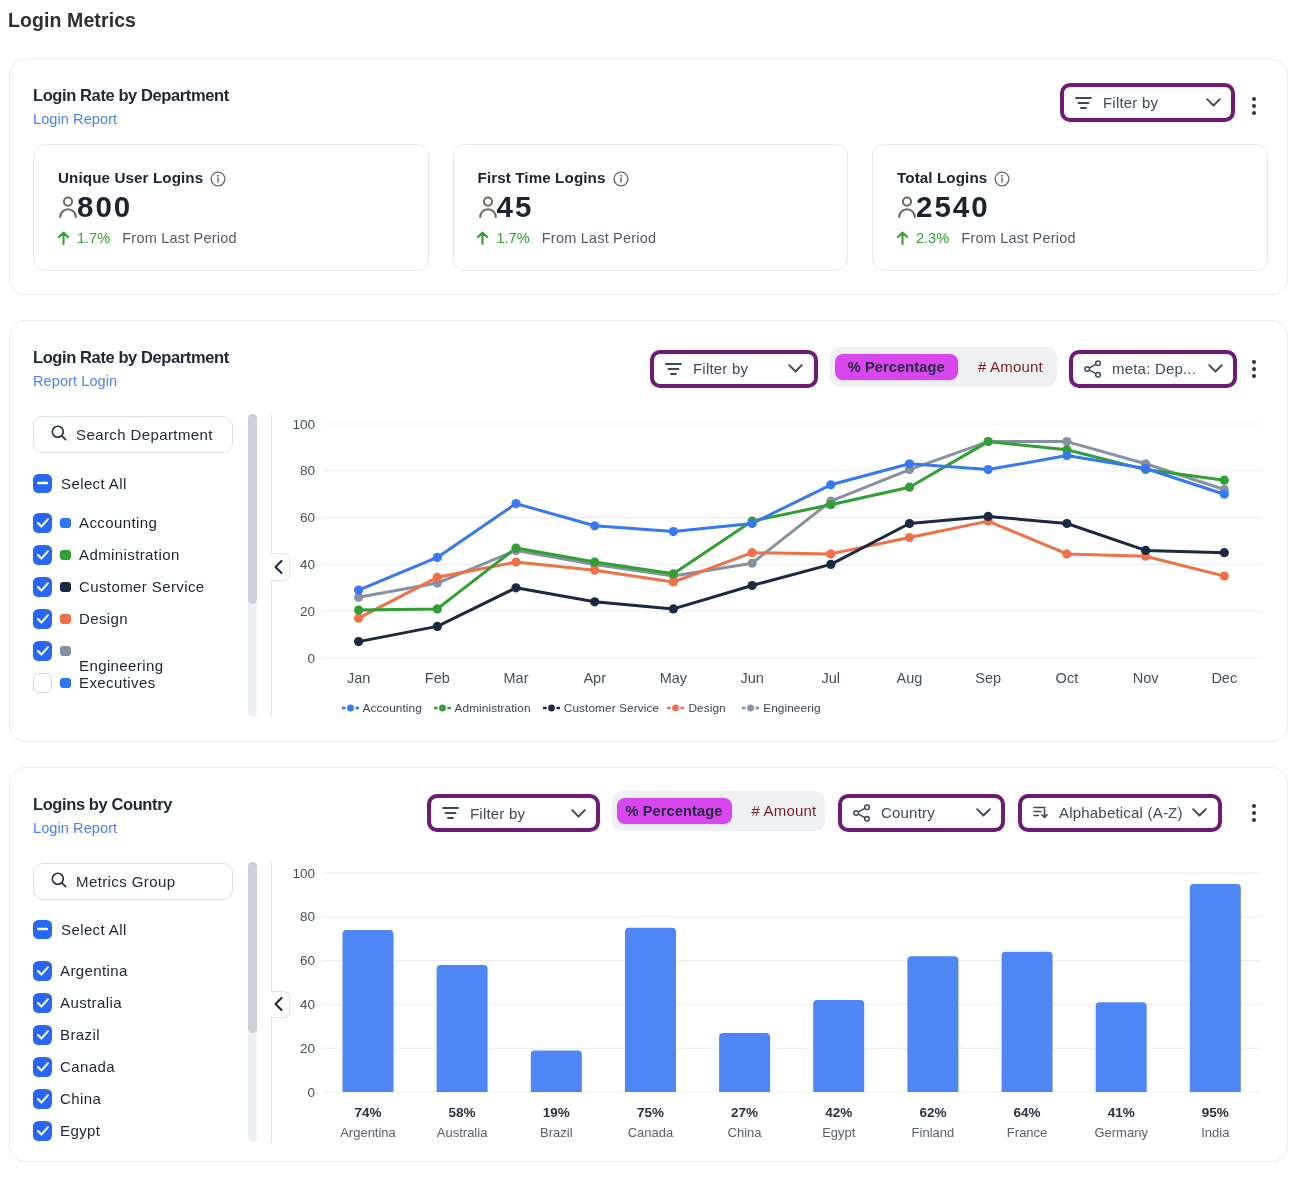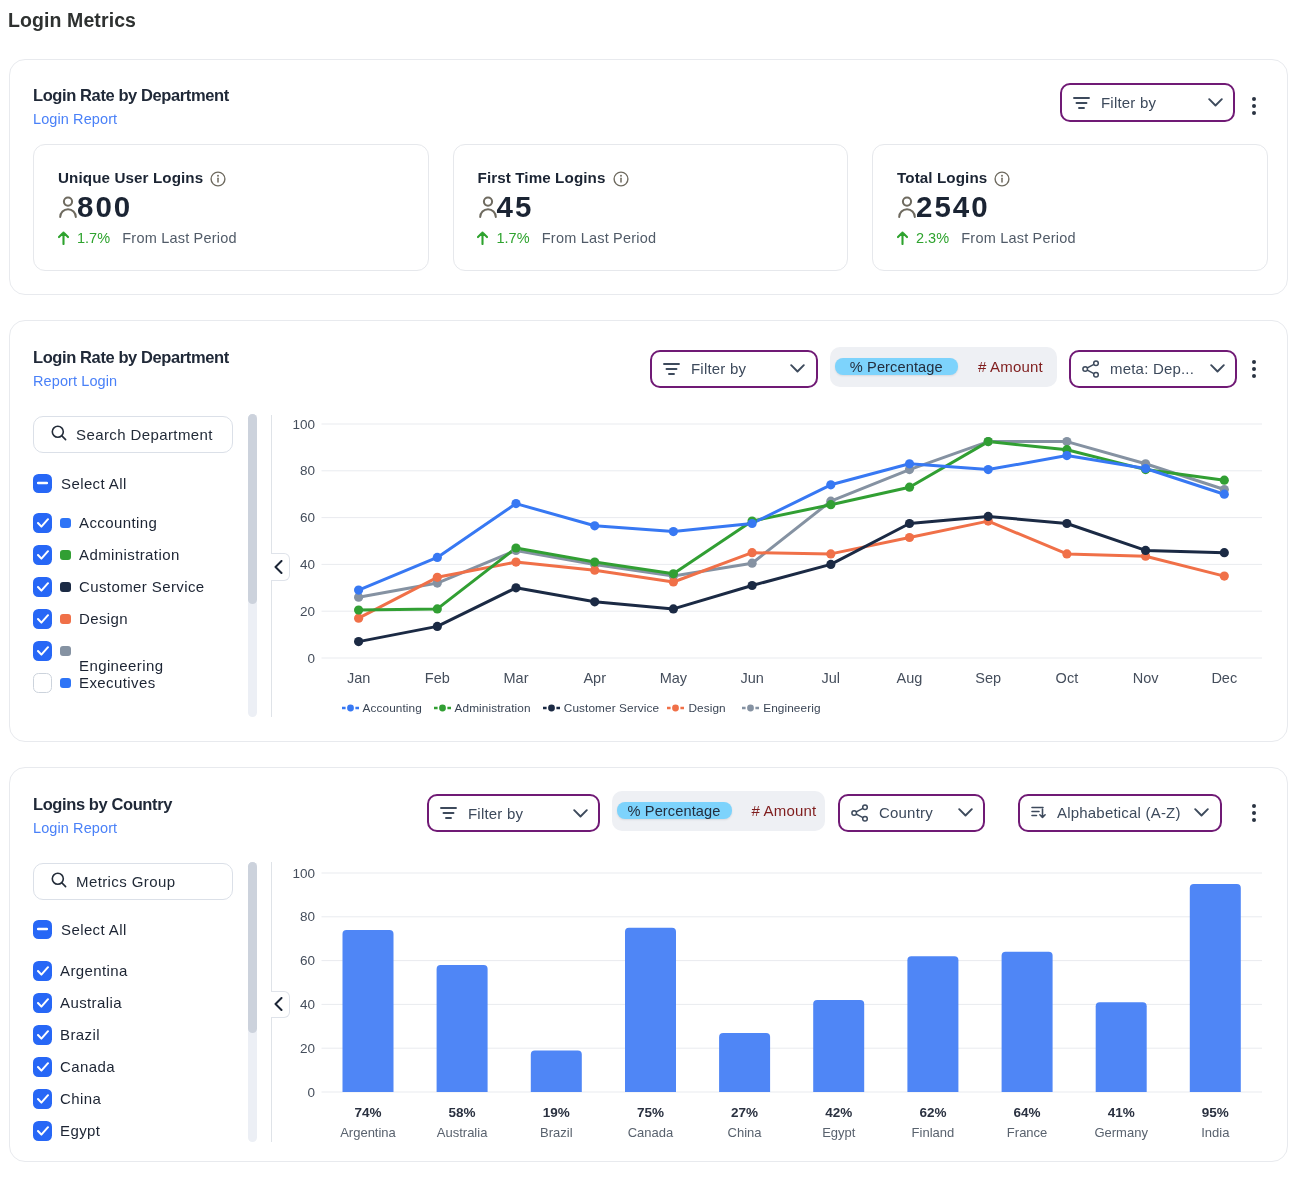--- a/index.html
+++ b/index.html
@@ -1,32 +1,32 @@
 <!DOCTYPE html>
 <html><head><meta charset="utf-8">
 <style>
 * { margin:0; padding:0; box-sizing:border-box; }
 html,body { width:1304px; height:1187px; background:#fff; font-family:"Liberation Sans",sans-serif; position:relative; }
 .abs { position:absolute; }
 .card { position:absolute; left:8.5px; width:1279px; background:#fff; border:1px solid #e8eaee; border-radius:16px; }
 h1 { position:absolute; left:8px; top:9px; font-size:19.5px; color:#2e3130; letter-spacing:0.1px; }
 .ctitle { position:absolute; font-size:16.5px; font-weight:bold; color:#202938; letter-spacing:-0.4px; }
 .clink { position:absolute; font-size:14.5px; color:#4a81f8; letter-spacing:0.1px; }
-.btn { display:flex; align-items:center; justify-content:space-between; padding:0 10.5px 0 11px; border:2px solid #701a75; border-radius:10px; background:#fff; }
+.btn { display:flex; align-items:center; justify-content:space-between; padding:0 10.5px 0 11px; border:4px solid #701a75; border-radius:10px; background:#fff; }
 .btxt { font-size:15px; color:#3d4a5c; letter-spacing:0.2px; }
 .dot { width:4.2px; height:4.2px; border-radius:50%; background:#2a3342; display:block; }
 .statcard { width:395.5px; height:127px; border:1px solid #e6e8ec; border-radius:12px; }
 .stitle { position:absolute; left:24px; top:24px; font-size:15.2px; font-weight:bold; color:#1b2433; letter-spacing:0.1px; display:flex; align-items:center; }
 .srow { position:absolute; left:25px; top:45.4px; display:flex; align-items:center; }
 .snum { font-size:29.5px; font-weight:bold; color:#1b2433; letter-spacing:2px; }
 .sdelta { position:absolute; left:23.5px; top:85px; font-size:14.5px; display:flex; align-items:center;gap:8px; }
 .green { color:#2ea32e; }
 .graytxt { color:#515b68; letter-spacing:0.2px; }
 .seg { height:39.5px; background:#eef0f4; border-radius:10px; display:flex; align-items:center; padding:0 5px; }
-.chip { height:17px; background:#7dd3fc; border-radius:8px; box-shadow:0 1px 2px rgba(16,24,40,.1); display:flex; align-items:center; justify-content:center; font-size:14.6px; font-weight:400; color:#242e3e; letter-spacing:0.1px; }
+.chip { height:26px; background:#d946ef; border-radius:8px; box-shadow:0 1px 2px rgba(16,24,40,.1); display:flex; align-items:center; justify-content:center; font-size:14.6px; font-weight:700; color:#242e3e; letter-spacing:0.1px; }
 .seg2 { font-size:15px; color:#7f1d1d; letter-spacing:0.2px;padding-left:20px; }
 .search { position:absolute; width:200px; height:37.5px; border:1.5px solid #dbe0e8; border-radius:10px; display:flex; align-items:center; padding-left:17px; gap:9px; background:#fff; }
 .stext { font-size:15px; color:#232c39; letter-spacing:0.4px; }
 .cb { width:19px; height:19.5px; border-radius:5.5px; background:#2767f6; display:flex; align-items:center; justify-content:center; }
 .cbe { width:19px; height:19.5px; border-radius:5.5px; background:#fff; border:1.5px solid #ccd3dc; }
 .rowlab { font-size:15px; color:#1c2433; letter-spacing:0.4px;text-align:right; }
 .sbt { width:8.5px; border-radius:5px; background:#eceff5; }
 .sbh { width:8.5px; border-radius:5px; background:#ccd2dc; }
 .tab { width:19px; height:27.5px; background:#fff; border:1px solid #dfe3ea; border-left:none; border-radius:0 6px 6px 0; display:flex; align-items:center; }
 .legit { display:flex; align-items:center; gap:4px; font-size:11.8px; color:#3a4555; letter-spacing:0.1px; }
@@ -351,21 +351,21 @@
       <span class="btxt">Filter by</span>
     </span>
     <svg width="15" height="9" viewBox="0 0 15 9" fill="none">
       <path d="M1.2 1.2l6.3 6.3 6.3-6.3" stroke="#3d4a5c" stroke-width="1.9" stroke-linecap="round" stroke-linejoin="round"></path>
     </svg>
   </div>
 <div class="abs seg" style="left:611.5px;top:791px">
     <div class="chip" style="width:115px">% Percentage</div>
     <div class="seg2" style="width:88px"># Amount</div>
   </div>
-<div class="abs btn" style="left:838px;top:794px;width:147px;height:37.5px">
+<div class="abs btn" style="left:838px;top:794px;width:167px;height:37.5px">
     <span style="display:flex;align-items:center;gap:10px">
       <svg width="18" height="18" viewBox="0 0 18 18" fill="none">
         <circle cx="3.2" cy="9" r="2.3" stroke="#3d4a5c" stroke-width="1.5"></circle>
         <circle cx="14" cy="3.2" r="2.3" stroke="#3d4a5c" stroke-width="1.5"></circle>
         <circle cx="14" cy="14.8" r="2.3" stroke="#3d4a5c" stroke-width="1.5"></circle>
         <path d="M5.3 7.9l6.6-3.6M5.3 10.1l6.6 3.6" stroke="#3d4a5c" stroke-width="1.5"></path>
       </svg>
       <span class="btxt">Country</span>
     </span>
     <svg width="15" height="9" viewBox="0 0 15 9" fill="none">

